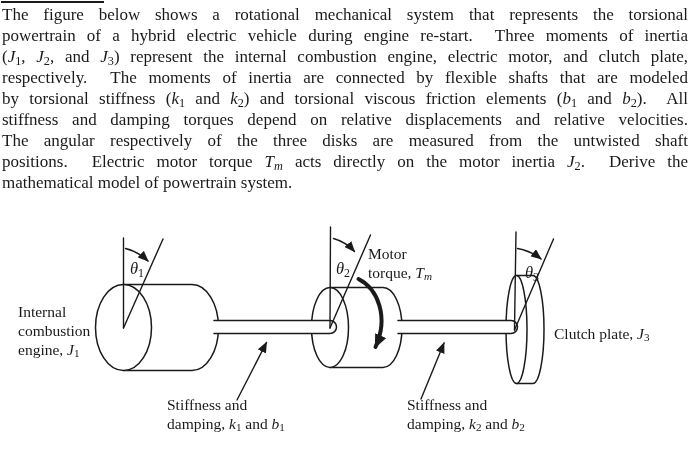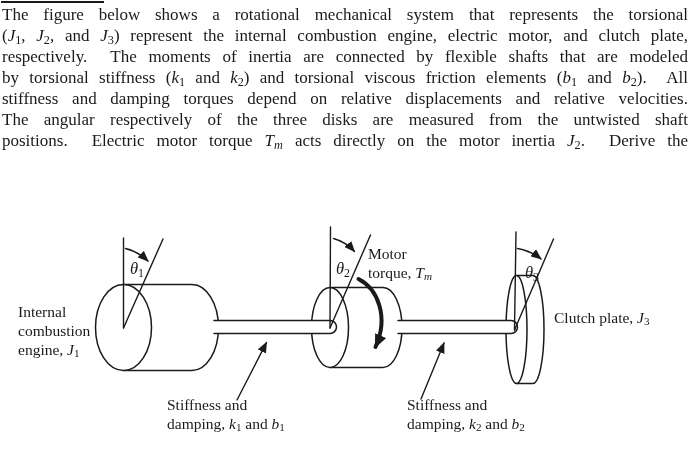--- a/index.html
+++ b/index.html
@@ -20,26 +20,28 @@
 </style>
 </head>
 <body>
 
 <div class="page">
 
   <div class="top-rule"></div>
 
   <div class="problem">
     <div class="pline">The figure below shows a rotational mechanical system that represents the torsional</div>
+    <div class="pline">powertrain of a hybrid electric vehicle during engine re-start.&nbsp; Three moments of inertia</div>
     <div class="pline">(<i>J</i><sub>1</sub>, <i>J</i><sub>2</sub>, and <i>J</i><sub>3</sub>) represent the internal combustion engine, electric motor, and clutch plate,</div>
     <div class="pline">respectively.&nbsp; The moments of inertia are connected by flexible shafts that are modeled</div>
     <div class="pline">by torsional stiffness (<i>k</i><sub>1</sub> and <i>k</i><sub>2</sub>) and torsional viscous friction elements (<i>b</i><sub>1</sub> and <i>b</i><sub>2</sub>).&nbsp; All</div>
     <div class="pline">stiffness and damping torques depend on relative displacements and relative velocities.</div>
     <div class="pline">The angular respectively of the three disks are measured from the untwisted shaft</div>
     <div class="pline">positions.&nbsp; Electric motor torque <i>T<sub>m</sub></i> acts directly on the motor inertia <i>J</i><sub>2</sub>.&nbsp; Derive the</div>
+    <div class="pline last">mathematical model of powertrain system.</div>
   </div>
 
   <svg class="diagram-svg" viewBox="0 0 690 457" stroke-linecap="round" stroke-linejoin="round">
     <defs>
       <marker id="ah-s" markerUnits="userSpaceOnUse" markerWidth="11" markerHeight="9" refX="10" refY="4.5" orient="auto">
         <path d="M0 0 L11 4.5 L0 9 Z" fill="#1a1a1a"></path>
       </marker>
       <marker id="ah-l" markerUnits="userSpaceOnUse" markerWidth="14" markerHeight="12" refX="12.5" refY="6" orient="auto">
         <path d="M0 0 L14 6 L0 12 Z" fill="#1a1a1a"></path>
       </marker>
@@ -88,17 +90,17 @@
 
     <line x1="421" y1="399" x2="444" y2="343" stroke="#1a1a1a" stroke-width="1.4" marker-end="url(#ah-s)"></line>
   </svg>
 
   <div class="dlabel theta" style="left:130px;top:219px;"><i>θ</i><sub>1</sub></div>
   <div class="dlabel theta" style="left:336px;top:219px;"><i>θ</i><sub>2</sub></div>
   <div class="dlabel theta" style="left:525px;top:223px;text-align:right;"><i>θ</i><sub>3</sub></div>
 
   <div class="dlabel" style="left:18px;top:302px;">Internal<br>combustion<br>engine, <i>J</i><sub>1</sub></div>
   <div class="dlabel" style="left:368px;top:244px;">Motor<br>torque, <i>T<sub>m</sub></i></div>
-  <div class="dlabel" style="left:554px;top:308px;">Clutch plate, <i>J</i><sub>3</sub></div>
+  <div class="dlabel" style="left:554px;top:324px;">Clutch plate, <i>J</i><sub>3</sub></div>
   <div class="dlabel" style="left:167px;top:395px;">Stiffness and<br>damping, <i>k</i><sub>1</sub> and <i>b</i><sub>1</sub></div>
   <div class="dlabel" style="left:407px;top:395px;">Stiffness and<br>damping, <i>k</i><sub>2</sub> and <i>b</i><sub>2</sub></div>
 
 </div>
 
 </body></html>

